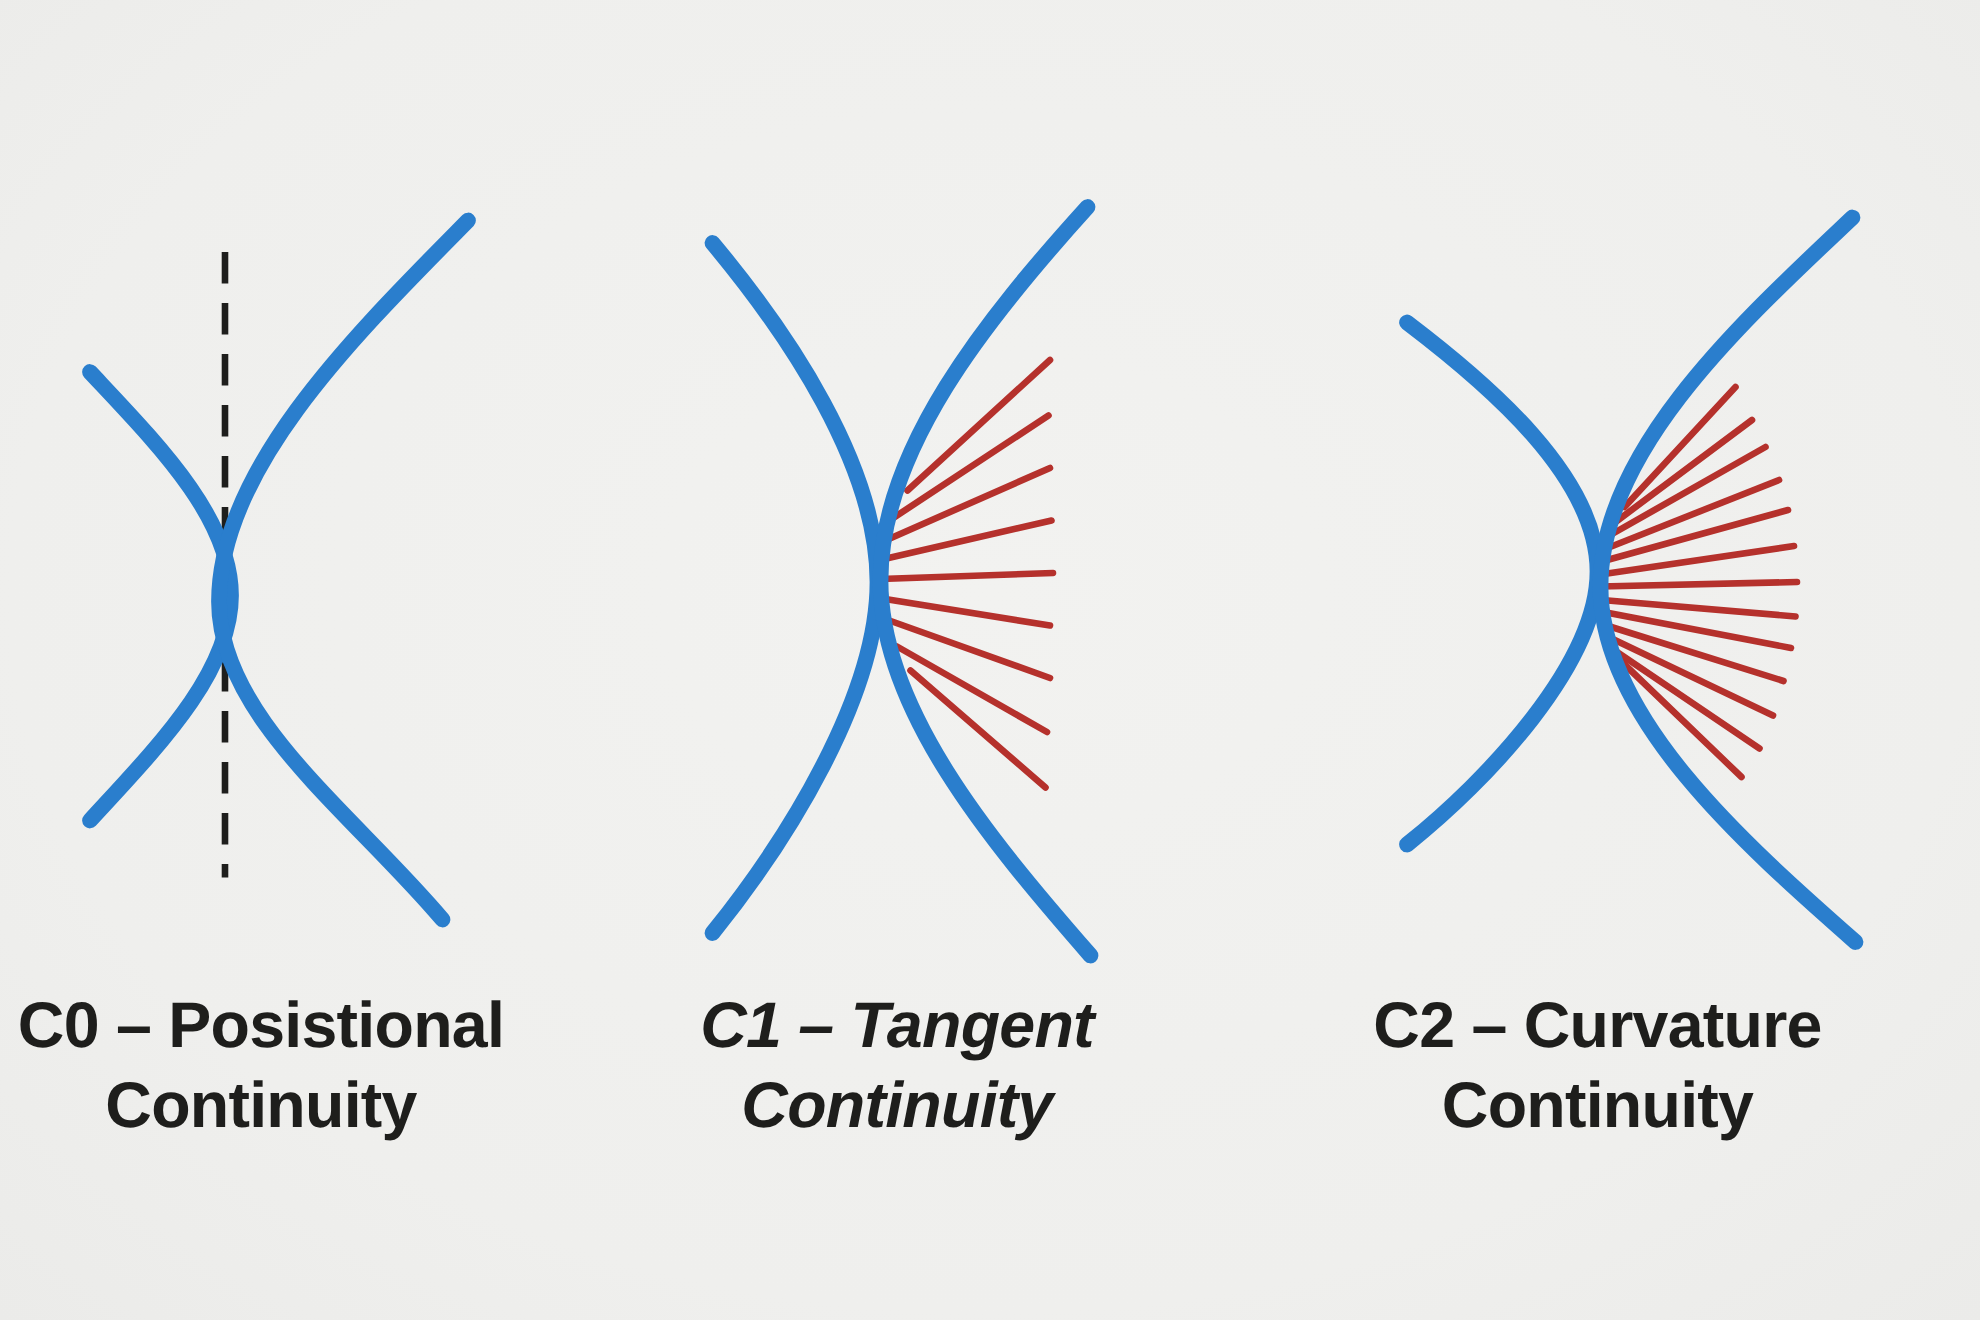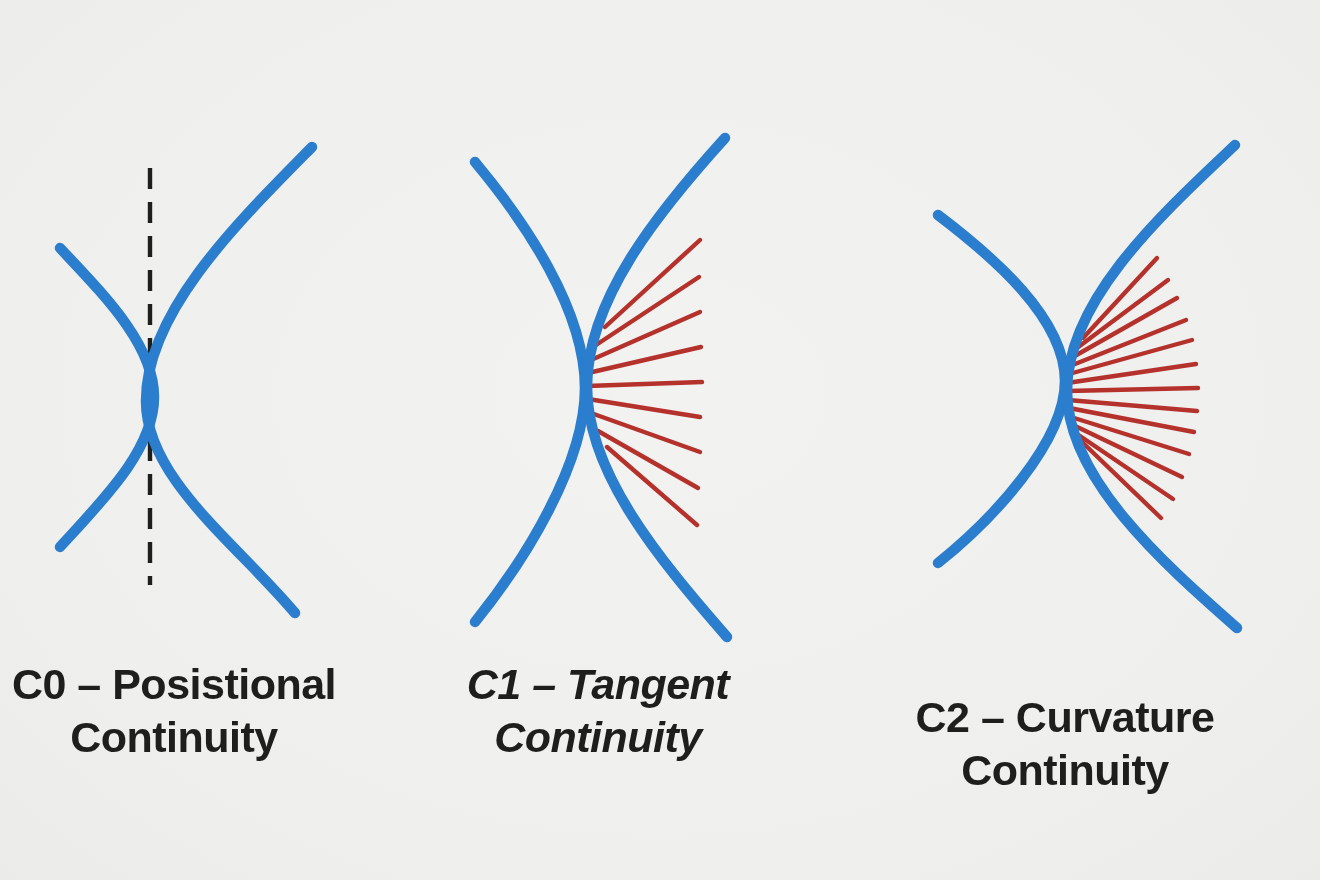--- a/index.html
+++ b/index.html
@@ -22,21 +22,21 @@
   .ray   { stroke: var(--red, #b5312c); stroke-width: 4.4; stroke-linecap: round; }
   .dash  { stroke: var(--ink, #1e1e1c); stroke-width: 4.4; stroke-dasharray: 21 13; }
 
   .label {
     position: absolute; top: 658px; width: 440px;
     text-align: center; color: var(--ink, #1e1e1c);
     font-size: 43px; line-height: 53px; font-weight: bold; letter-spacing: -0.5px;
   }
   .panel-c0 .label { left: -46px; }
   .panel-c1 .label { left: -62px; }
-  .panel-c2 .label { left: -35px; margin-top: 33px; }
+  .panel-c2 .label { left: -35px; }
   .label span { display: block; }
 </style>
 </head>
 <body>
 
 <div class="canvas">
 
   <section class="panel panel-c0">
     <svg class="figure" viewBox="0 0 440 880">
         <line class="dash" x1="150" y1="168" x2="150" y2="585"></line>

